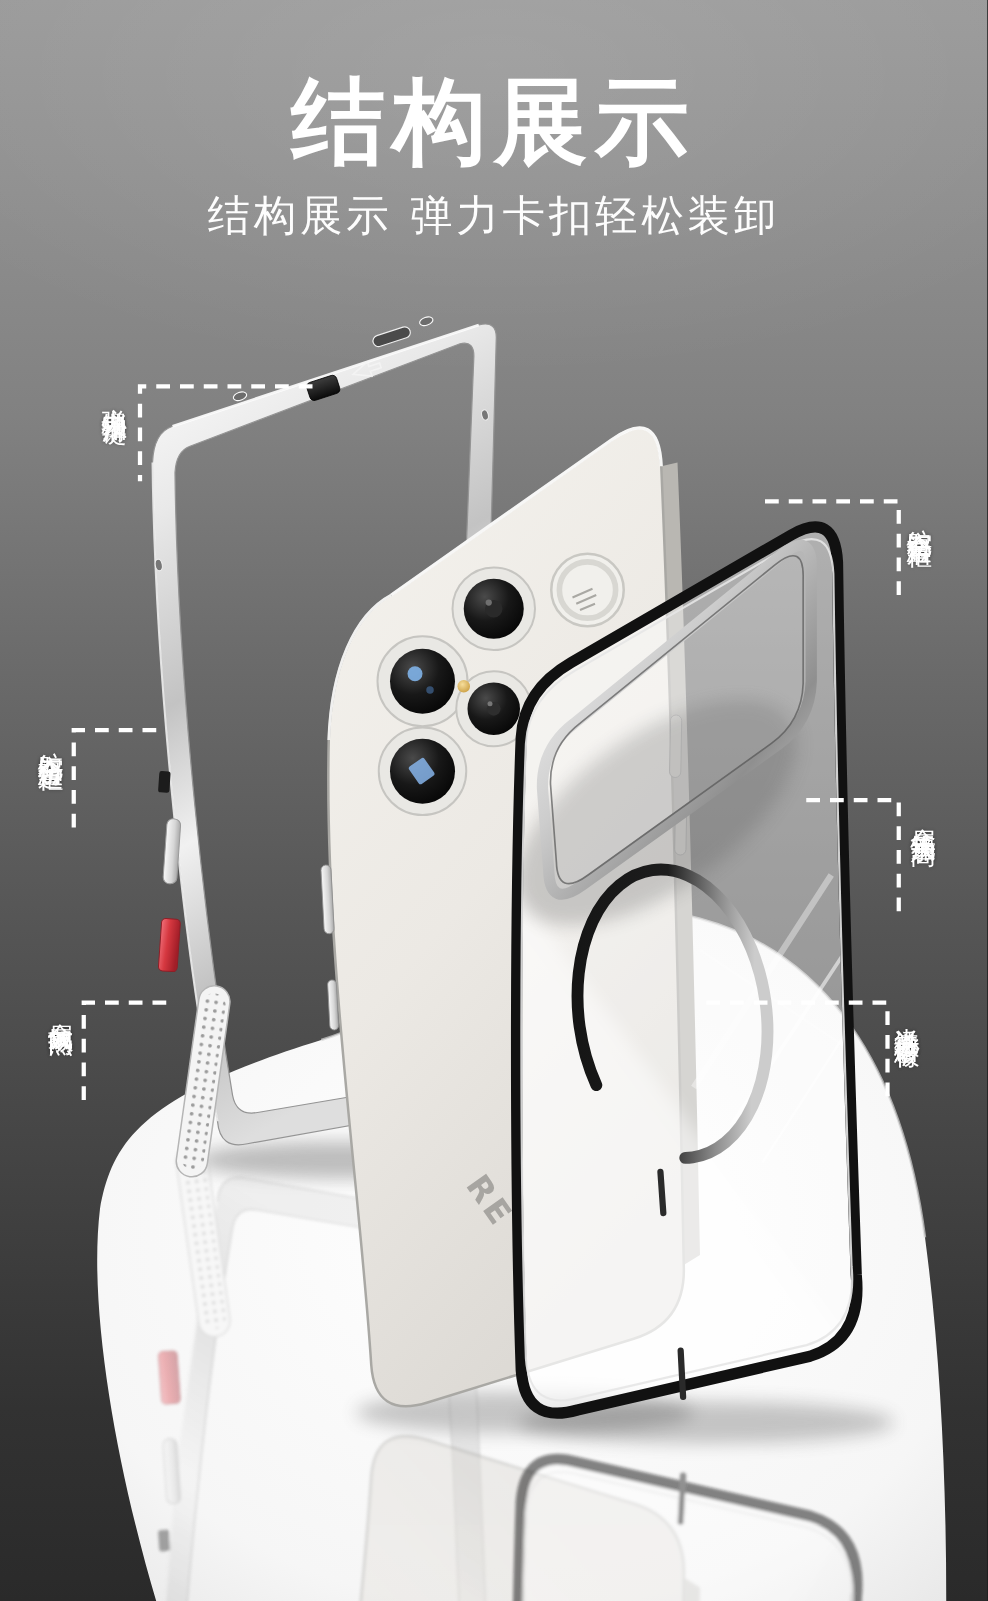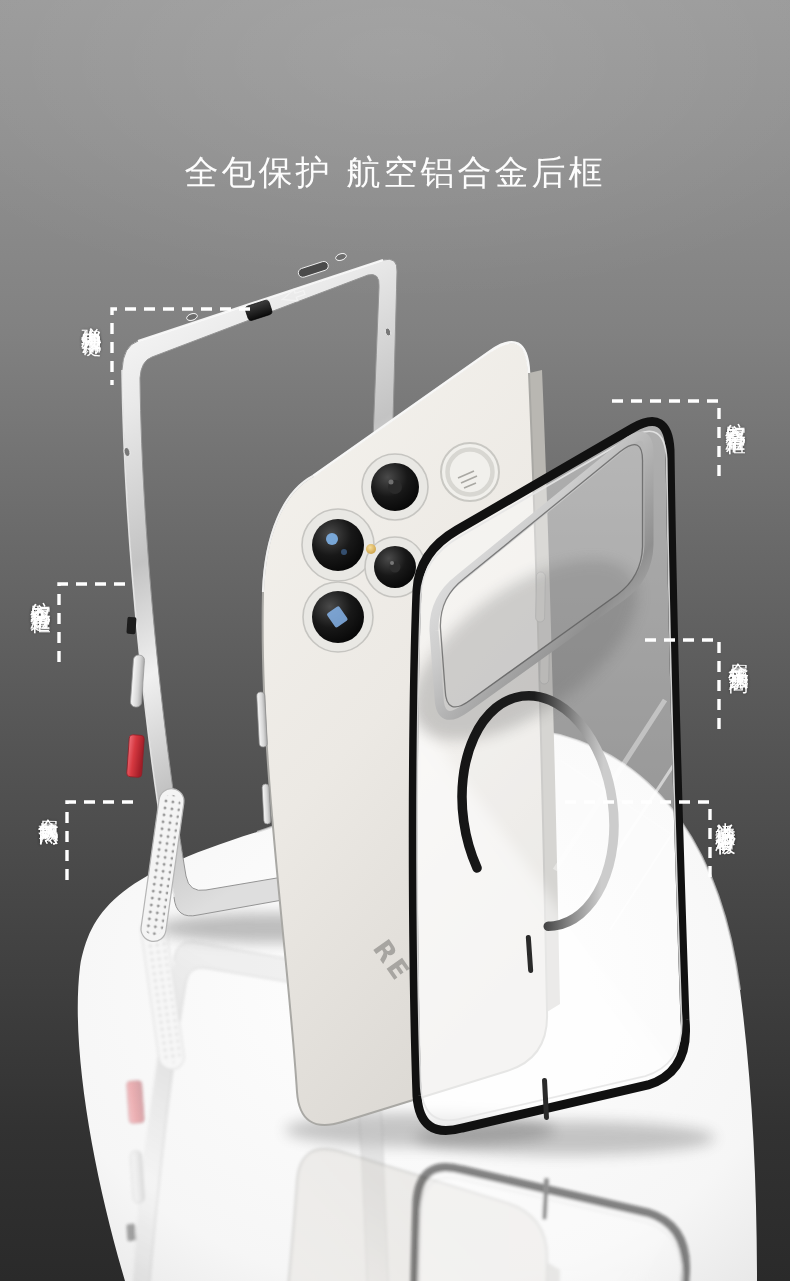--- a/index.html
+++ b/index.html
@@ -210,21 +210,22 @@
     <g fill="none" stroke="#ffffff" stroke-width="3.4" stroke-dasharray="11 8">
       <path d="M250 309 H112 V385"></path>
       <path d="M125 584 H59 V663"></path>
       <path d="M133 802 H67 V885"></path>
       <path d="M612 401 H719 V481"></path>
       <path d="M645 640 H719 V730"></path>
       <path d="M565 802 H710 V881"></path>
     </g>
   </svg>
 
-  <div class="subtitle">全包保护 航空铝合金后框</div>
+  <div class="title">结构展示</div>
+  <div class="subtitle">结构展示 弹力卡扣轻松装卸</div>
 
   <div class="callout c1">弹力锁扣滑键</div>
   <div class="callout c2">航空铝合金边框</div>
   <div class="callout c3">金属散热网</div>
   <div class="callout c4">航空铝合金后框</div>
   <div class="callout c5">金属镜头加高</div>
   <div class="callout c6">半透微磨砂背板</div>
 
 </div>
 

